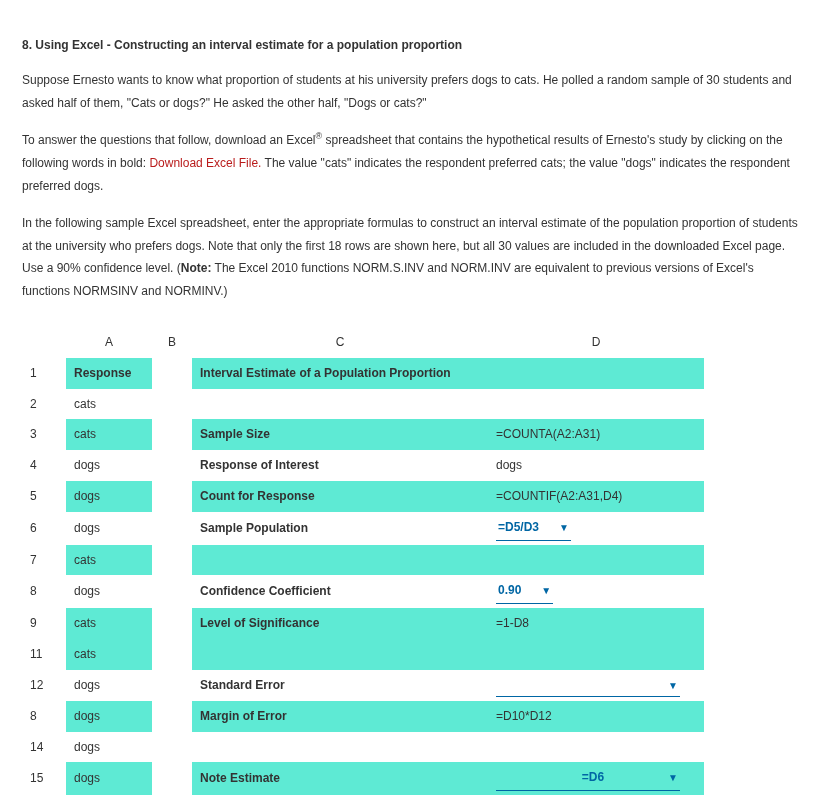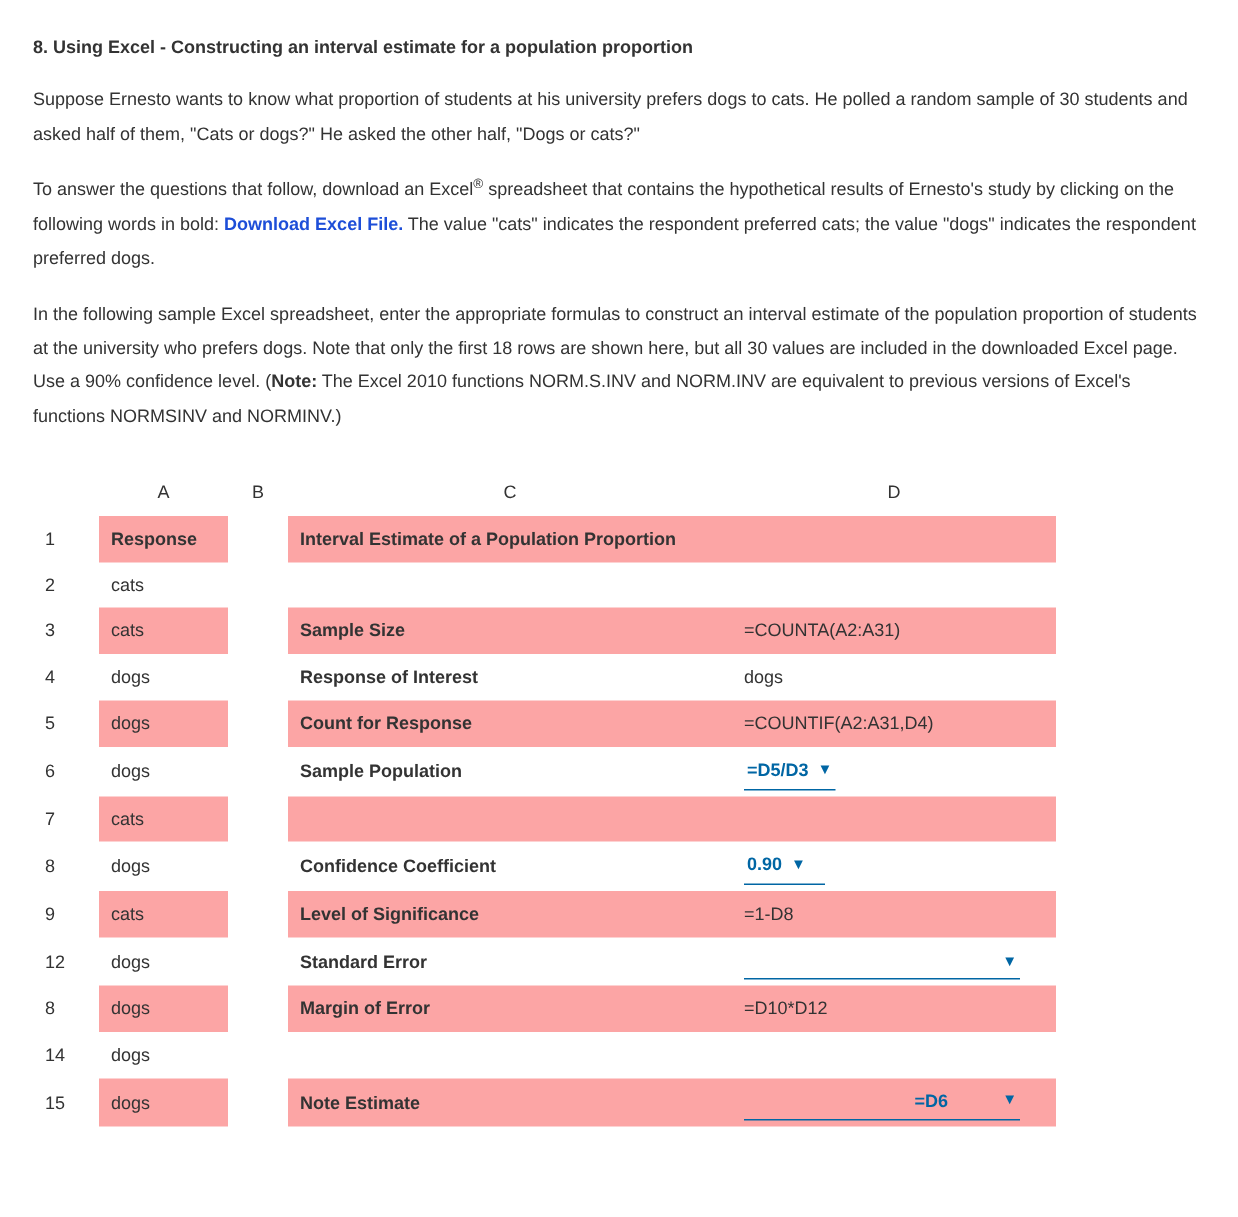--- a/index.html
+++ b/index.html
@@ -8,28 +8,28 @@
     color: #333;
     margin: 0;
     padding: 20px 22px;
     width: 825px;
     box-sizing: border-box;
     line-height: 1.9;
   }
   h3 {
     font-size: 12px;
     font-weight: bold;
-    margin: 0 0 12px 0;
+    margin: 14px 0 12px 0;
   }
   p {
     margin: 0 0 14px 0;
   }
   .link {
-    color: #1d4ed8;
-    font-weight: bold;
+    color: #b91c1c;
+    font-weight: normal;
     cursor: pointer;
   }
   table.ss {
     border-collapse: collapse;
     margin: 24px 0 18px 0;
     font-size: 12px;
   }
   table.ss td, table.ss th {
     padding: 4px 8px;
     text-align: left;
@@ -42,26 +42,26 @@
   }
   .rownum {
     text-align: center;
     width: 28px;
     color: #333;
   }
   .colA { width: 70px; text-align: center;}
   .colB { width: 24px; }
   .colC { width: 280px; font-weight: bold;}
   .colD { width: 200px; }
-  tr.shade td { background: #fca5a5; }
+  tr.shade td { background: #5eead4; }
   tr.shade td.rownum, tr.shade td.colB-sep { background: #fff; }
   .dd {
     display: inline-flex;
     align-items: center;
-    gap: 6px;
+    gap: 20px;
     border-bottom: 1px solid #0066a4;
     color: #0066a4;
     font-weight: bold;
     padding: 0 2px 1px 2px;
     min-width: 50px;
     cursor: pointer;
   }
   .dd.wide { min-width: 180px; justify-content: flex-end; }
   .dd.center { min-width: 180px; justify-content: flex-end; }
   .dd .caret {
@@ -158,20 +158,27 @@
             <span class="caret">▼</span>
           </span></td>
       </tr>
       <tr class="shade">
         <td class="rownum">9</td>
         <td class="colA">cats</td>
         <td class="colB-sep"></td>
         <td class="colC">Level of Significance</td>
         <td class="colD">=1-D8</td>
       </tr>
+      <tr class="shade">
+        <td class="rownum">11</td>
+        <td class="colA">cats</td>
+        <td class="colB-sep"></td>
+        <td class="colC" style="font-weight: normal;"></td>
+        <td class="colD"></td>
+      </tr>
       <tr>
         <td class="rownum">12</td>
         <td class="colA">dogs</td>
         <td class="colB-sep"></td>
         <td class="colC">Standard Error</td>
         <td class="colD"><span class="dd wide">
             <span class="caret">▼</span>
           </span></td>
       </tr>
       <tr class="shade">

